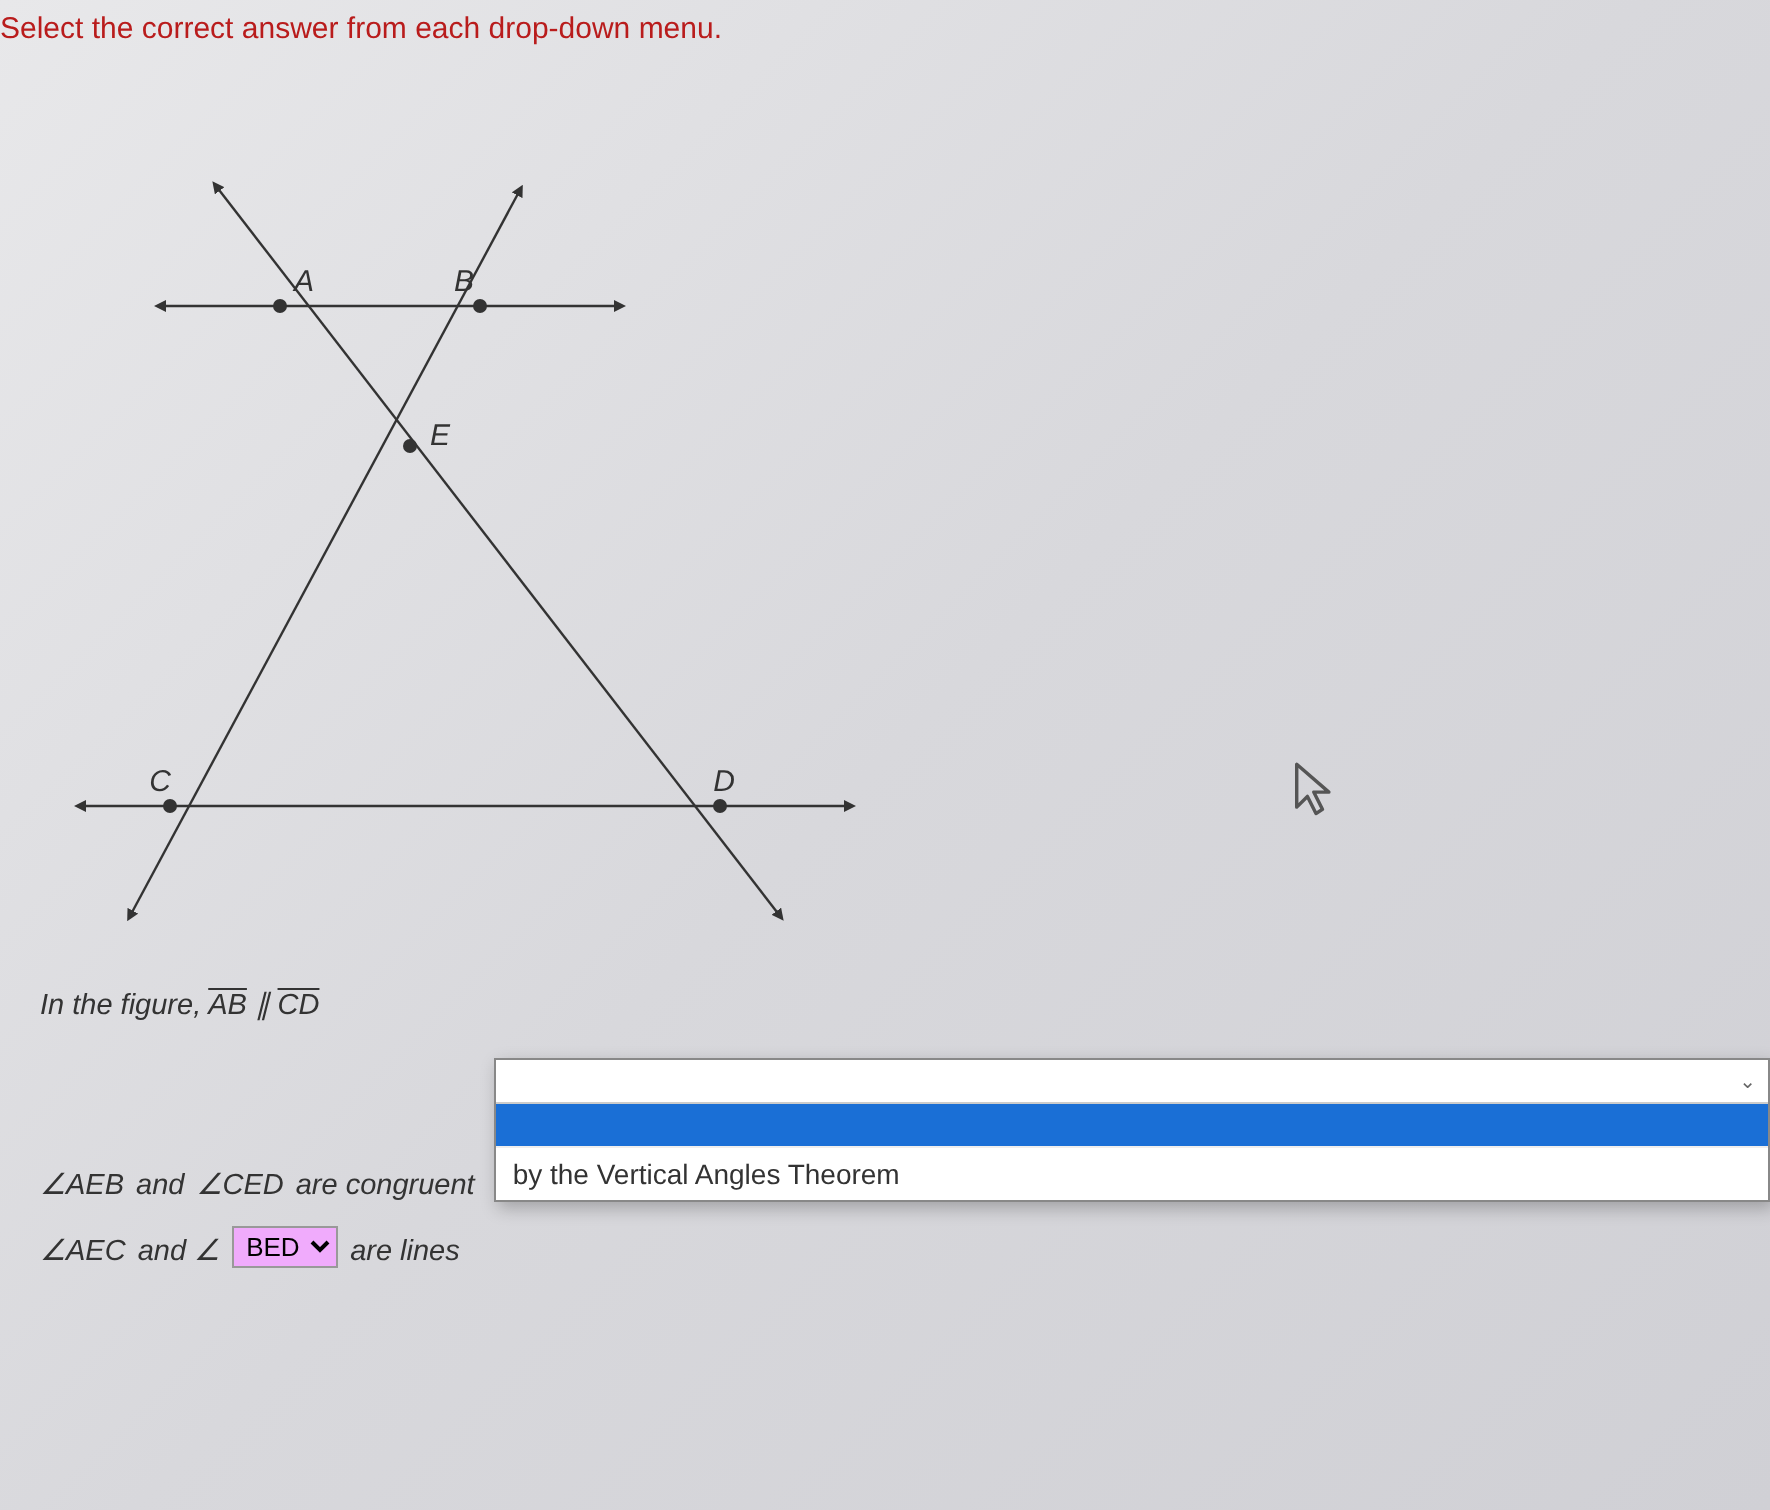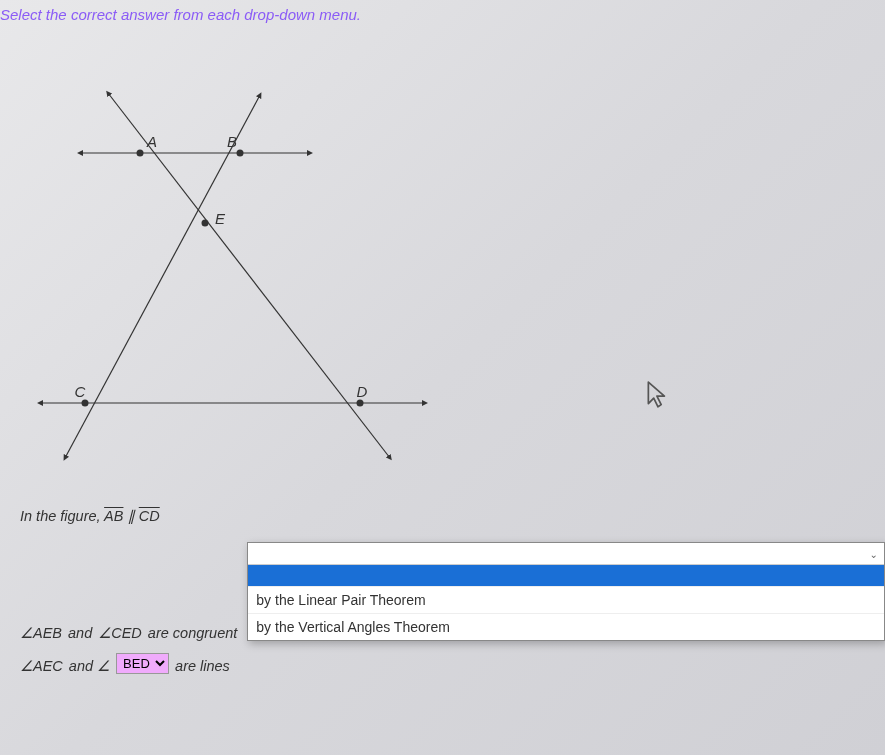--- a/index.html
+++ b/index.html
@@ -7,44 +7,43 @@
       font-family: Arial, sans-serif;
       background: linear-gradient(135deg, #e8e8ea 0%, #d8d8dc 50%, #d0d0d5 100%);
       width: 885px;
       height: 755px;
       overflow: hidden;
       position: relative;
       color: #333;
     }
     .instruction {
       font-size: 15px;
-      color: #8b5cf6;
+      color: #b91c1c;
       padding: 6px 0 0 0;
-      font-style: italic;
     }
     .diagram-area {
       position: relative;
       width: 440px;
       height: 420px;
       margin-top: 30px;
       margin-left: 30px;
     }
     .diagram-area svg {
       position: absolute;
       top: 0; left: 0;
     }
     .pt-label {
       position: absolute;
       font-style: italic;
       font-size: 15px;
       color: #333;
       transform: translate(-50%, -50%);
     }
     .question-area {
-      margin-top: 35px;
+      margin-top: 21px;
       margin-left: 20px;
       font-size: 14.5px;
       color: #333;
     }
     .figure-line {
       font-style: italic;
     }
     .overline {
       text-decoration: overline;
       font-style: italic;
@@ -157,21 +156,20 @@
     <span class="angle-text">∠AEB</span>
     <span class="angle-text"> and </span>
     <span class="angle-text">∠CED</span>
     <span class="angle-text"> are congruent</span>
 
     <div class="dropdown-expanded" style="margin-top:-4px;">
       <div class="dd-head">
         <span class="dd-chevron">⌄</span>
       </div>
       <div class="dd-opt highlight"></div>
-      <div class="dd-opt">by the Linear Pair Theorem</div>
       <div class="dd-opt">by the Vertical Angles Theorem</div>
     </div>
   </div>
 
   <div class="row" style="margin-top:12px;">
     <span class="angle-text">∠AEC</span>
     <span class="angle-text"> and ∠ </span>
     <select class="small-sel">
       <option>BED</option>
     </select>

